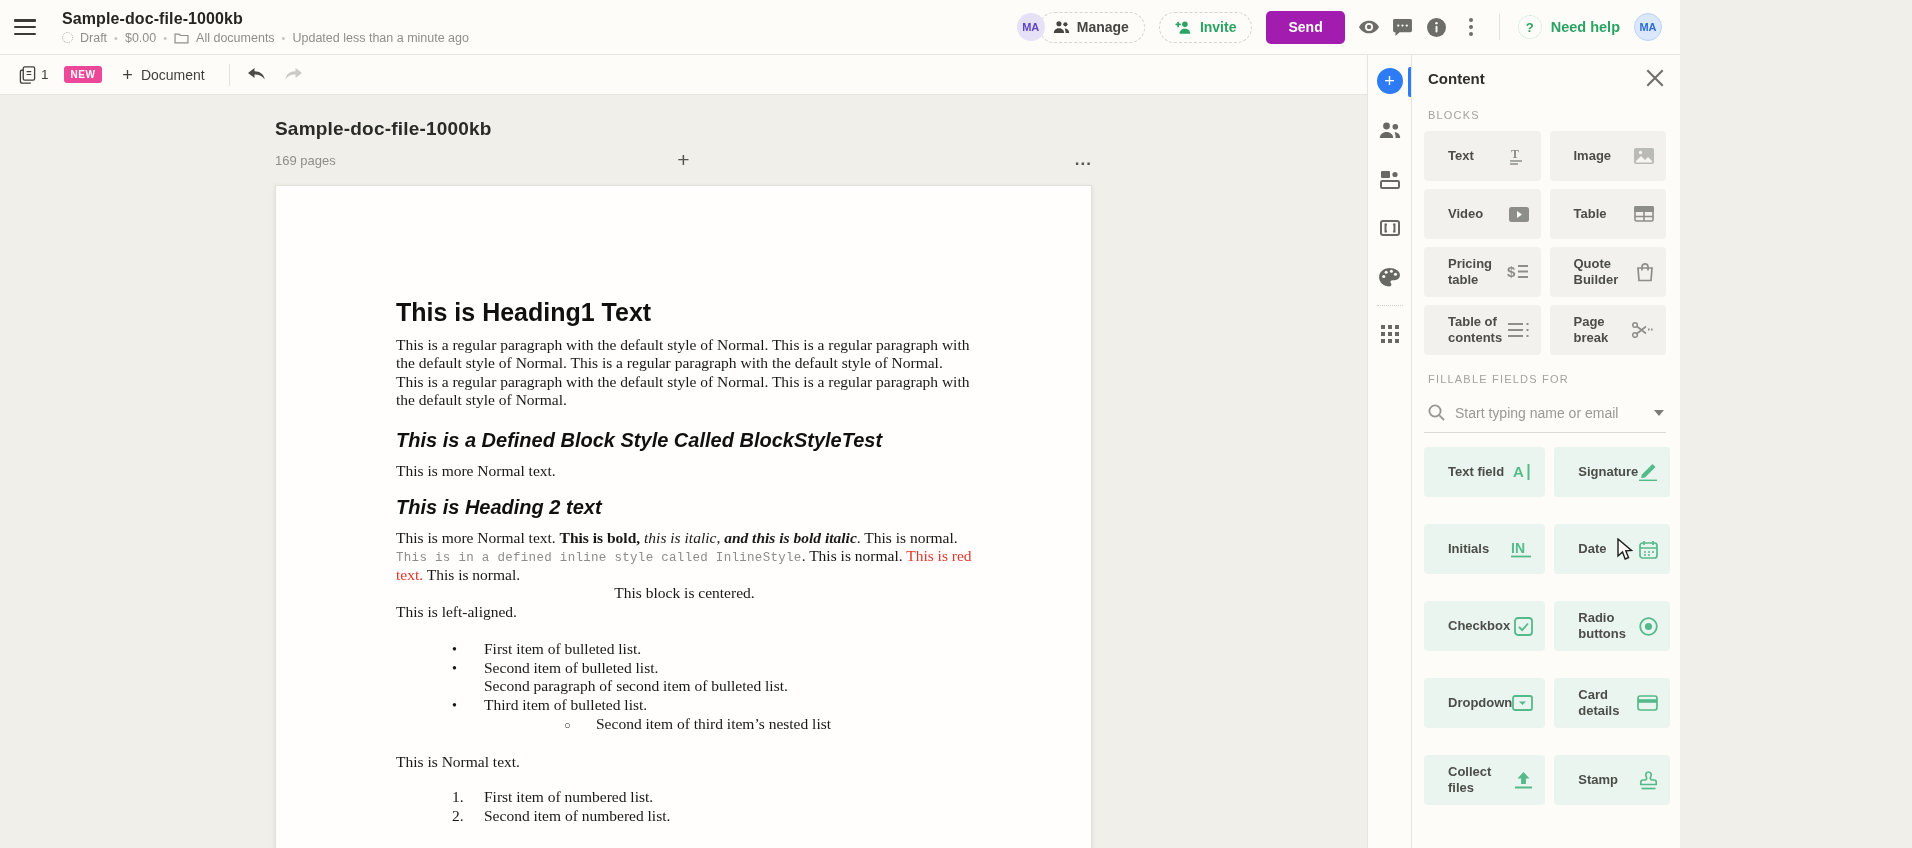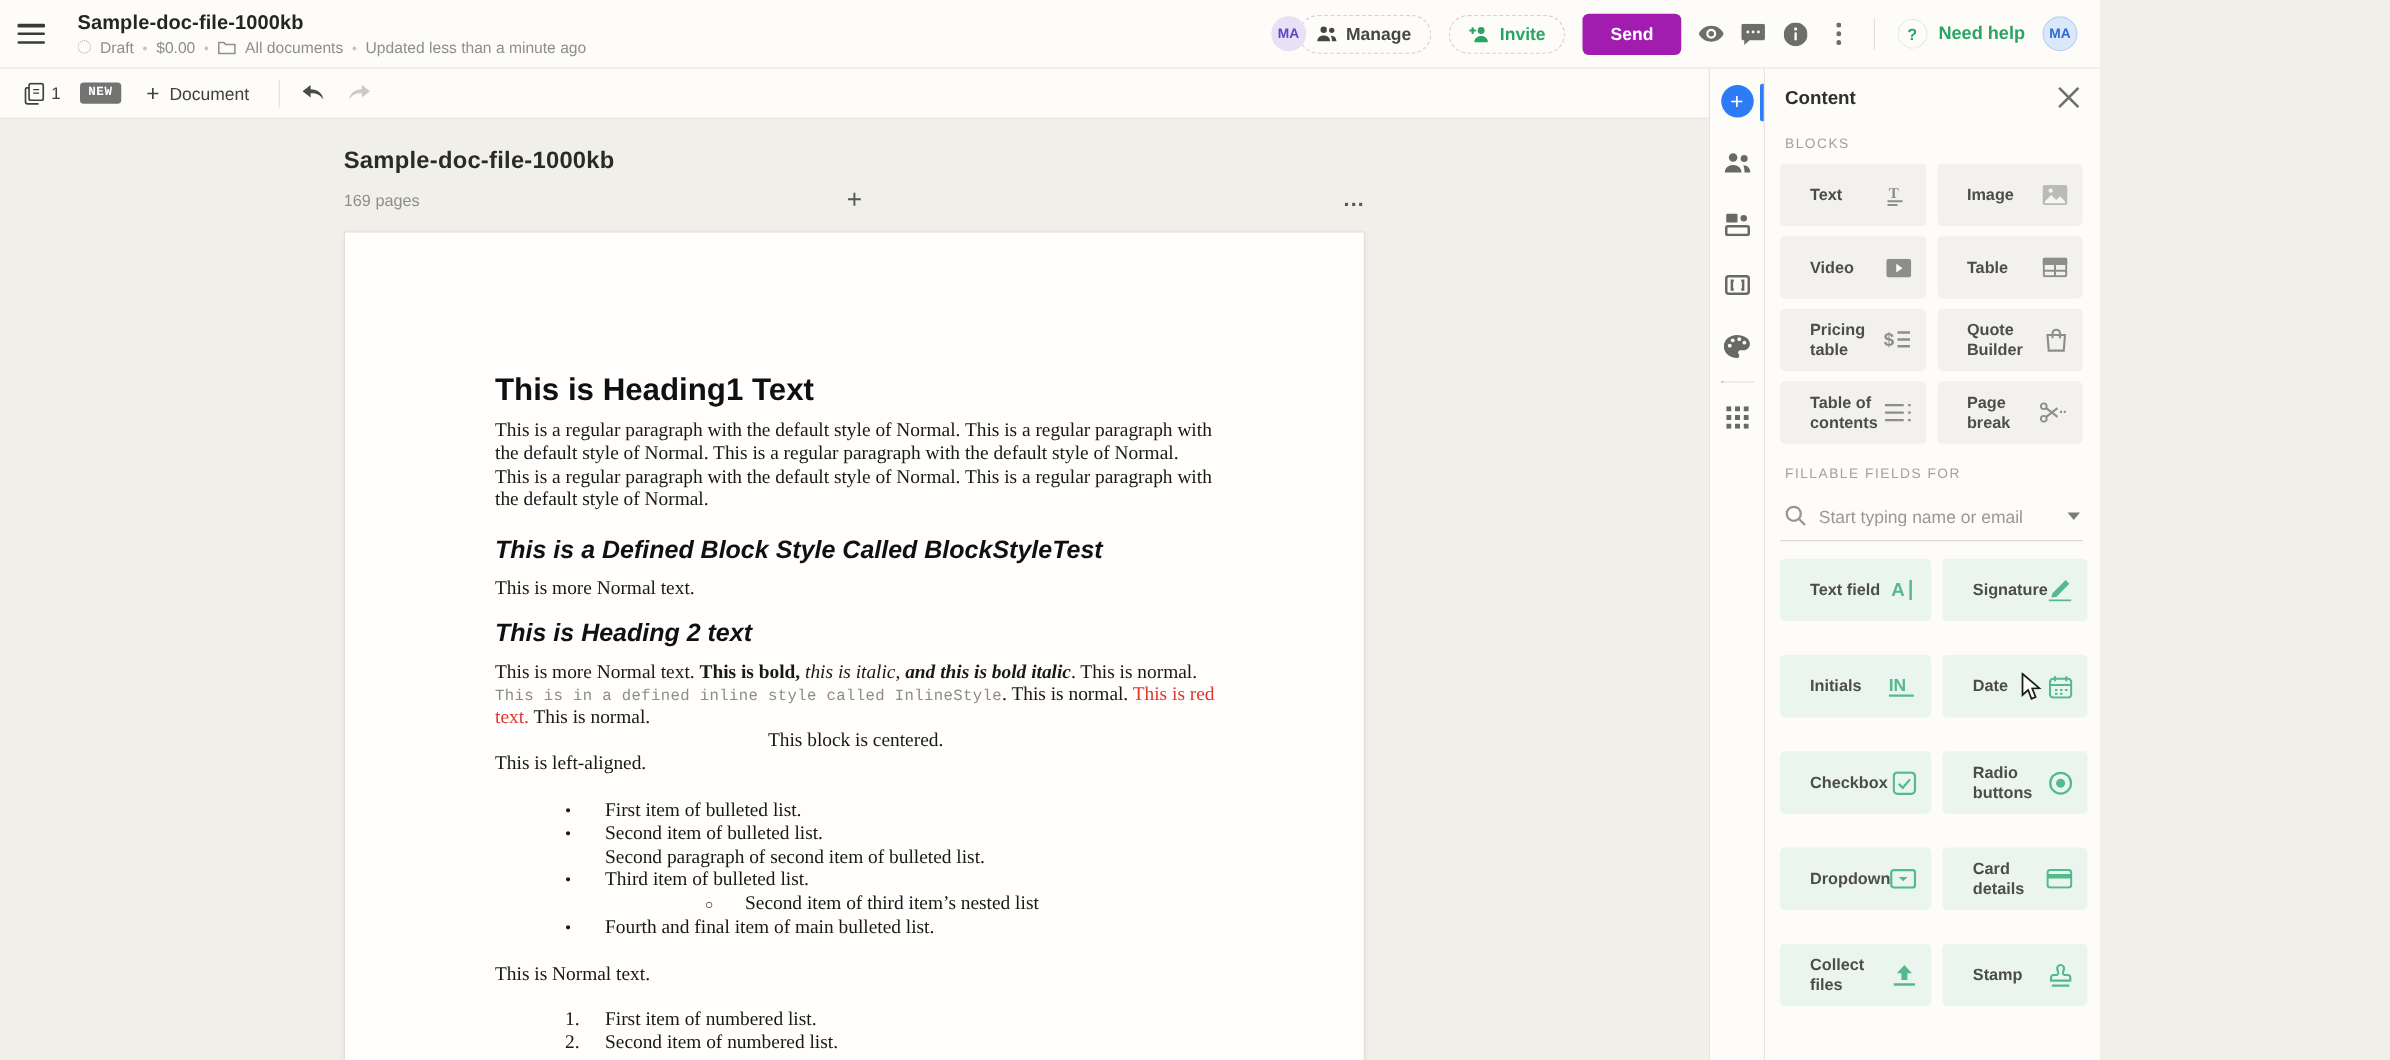--- a/index.html
+++ b/index.html
@@ -30,21 +30,21 @@
   .q-circle { width:24px; height:24px; border-radius:50%; border:1.5px dotted #bfe3cf; display:flex; align-items:center; justify-content:center; font-size:13px; }
   .avatar.user { background:#dbe7fa; color:#2c6cd6; border:1px solid #bcd2f2; }
 
   
   .lower { flex:1; display:flex; min-height:0; }
   .content-col { flex:1; display:flex; flex-direction:column; min-width:0; }
 
   
   .toolbar { height:40px; background:#fdfcf8; border-bottom:1px solid #e7e5e0; display:flex; align-items:center; padding:0 14px; gap:10px; flex:0 0 auto; }
   .pages-btn { display:flex; align-items:center; gap:5px; font-size:13.5px; color:#3f403d; cursor:pointer; padding:4px 5px; }
-  .badge-new { background:#737373; color:#fff; font-size:10px; font-weight:bold; letter-spacing:.5px; padding:3px 7px; border-radius:3px;font-family:Liberation Mono, monospace; }
+  .badge-new { background:#ec4899; color:#fff; font-size:10px; font-weight:bold; letter-spacing:.5px; padding:3px 7px; border-radius:3px; }
   .doc-tab { display:flex; align-items:center; gap:8px; font-size:14px; color:#3f403d; cursor:pointer; padding:5px 10px; }
   .doc-tab .plus { font-size:18px; font-weight:normal; color:#3f403d; line-height:1; }
   .tool-sep { width:1px; height:22px; background:#e4e2dd; margin:0 4px; }
   .undo-redo { width:26px; height:26px; display:flex; align-items:center; justify-content:center; cursor:pointer; }
   .undo-redo.enabled { color:#4b4c48; }
   .undo-redo.disabled { color:#cbcac4; }
 
   
   .scroll-area { flex:1; overflow:hidden; position:relative; background:#f1efe9; }
   .doc-header { width:817px; margin:23px auto 0; }
@@ -260,24 +260,20 @@
               </div>
             <p class="sub-para">Second paragraph of second item of bulleted list.</p>
             <div class="doc-li bullet">
                 <span class="mk"></span>
                 <p>Third item of bulleted list.</p>
               </div>
             <div class="doc-li nested">
                 <span class="mk"></span>
                 <p>Second item of third item’s nested list</p>
               </div>
-            <div class="doc-li bullet">
-                <span class="mk"></span>
-                <p>Fourth and final item of main bulleted list.</p>
-              </div>
           </div>
 
           <p class="normal-after">This is Normal text.</p>
 
           <div class="doc-list" style="margin-top:17px">
             <div class="doc-li n1">
                 <span class="mk"></span>
                 <p>First item of numbered list.</p>
               </div>
             <div class="doc-li n2">

